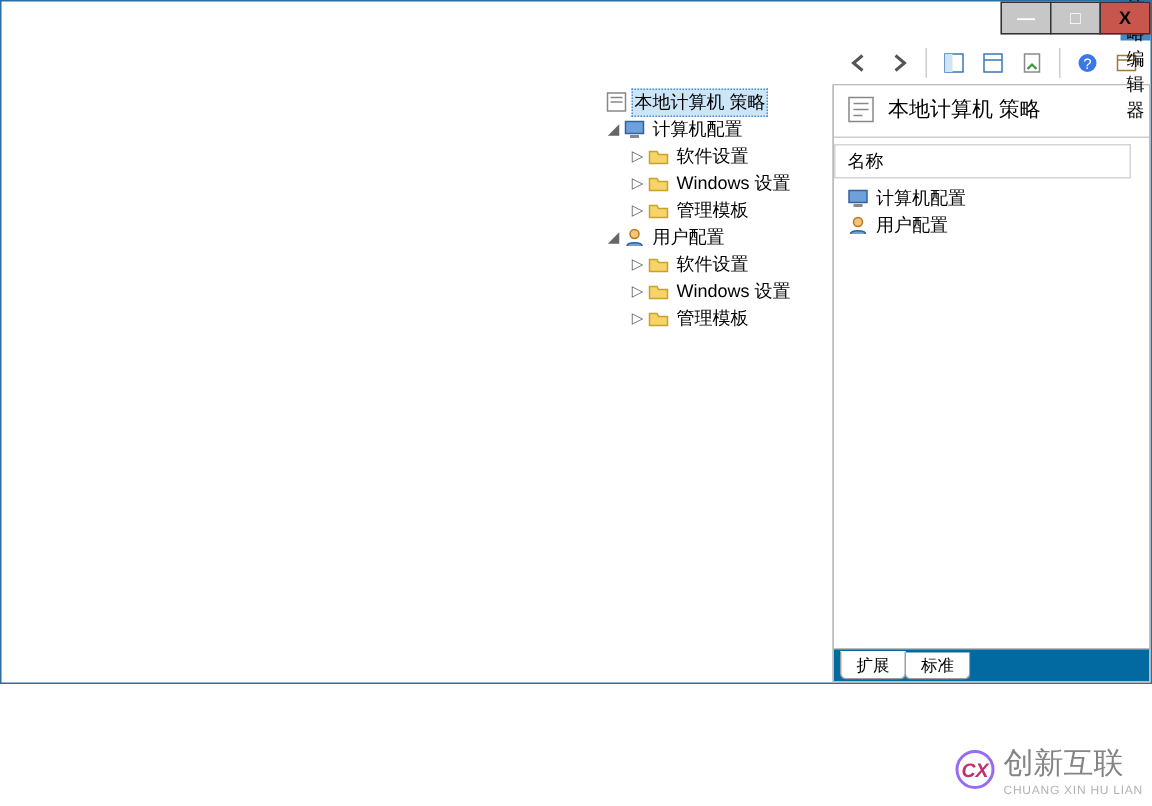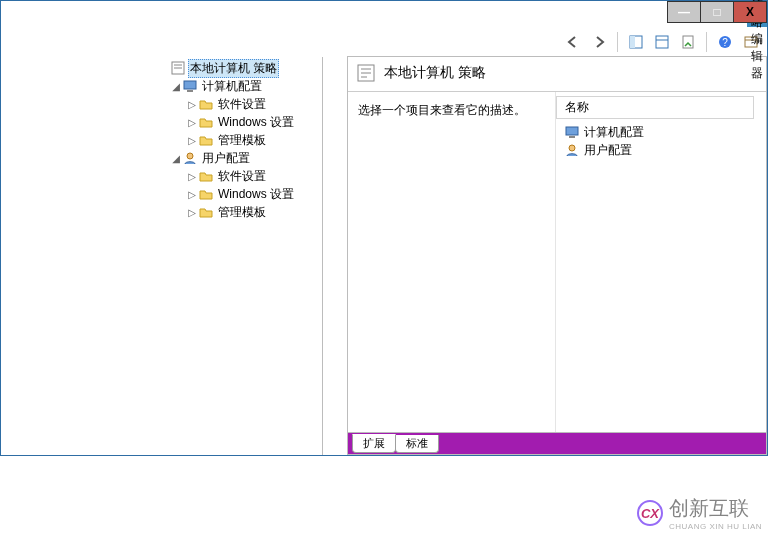--- a/index.html
+++ b/index.html
@@ -86,21 +86,20 @@
     width: 24px; height: 24px;
     display:flex; align-items:center; justify-content:center;
     border: 1px solid transparent;
     border-radius: 2px;
   }
   .tb-sep { width:1px; height:20px; background:#ccc; margin:0 4px; }
   .body {
     flex: 1;
     display: flex;
     min-height: 0;
-    gap: 25px;
   }
   .treepane {
     width: 167px;
     border-right: 1px solid #bcbcbc;
     overflow: auto;
     padding-top: 2px;
   }
   .tree-row {
     display:flex; align-items:center;
     height: 18px;
@@ -156,21 +155,21 @@
     display:flex; align-items:center;
     height:18px; padding-left:8px; gap:4px;
   }
   .list-row .licon{width:16px;height:16px;display:inline-flex;align-items:center;justify-content:center;}
   .tabs {
     display:flex;
     align-items:flex-end;
     height:22px;
     border-top:1px solid #bcbcbc;
     padding-left:4px;
-    background:#a21caf;
+    background:#0369a1;
   }
   .tab {
     border:1px solid #9e9e9e;
     border-top:none;
     border-radius: 0 0 4px 4px;
     padding:1px 10px;
     margin-right:-1px;
     background:#fff;
     font-size:11px;
     position:relative;
@@ -364,23 +363,20 @@
             <svg width="18" height="18">
               <rect x="1" y="1" width="16" height="16" fill="#fff" stroke="#888"></rect>
               <line x1="4" y1="5" x2="14" y2="5" stroke="#888"></line>
               <line x1="4" y1="9" x2="14" y2="9" stroke="#888"></line>
               <line x1="4" y1="13" x2="10" y2="13" stroke="#888"></line>
             </svg>
           </span>
         <span class="dh-title">本地计算机 策略</span>
       </div>
       <div class="detail-body">
-        <div class="left-col">
-          <div>选择一个项目来查看它的描述。</div>
-        </div>
         <div class="right-col">
           <div class="col-header">名称</div>
           <div class="list-row">
             <span class="licon">
                 <svg width="14" height="14">
                   <rect x="1" y="2" width="12" height="8" fill="#6ea0dc" stroke="#33619c"></rect>
                   <rect x="4" y="11" width="6" height="2" fill="#888"></rect>
                 </svg>
               </span>
             <span>计算机配置</span>

